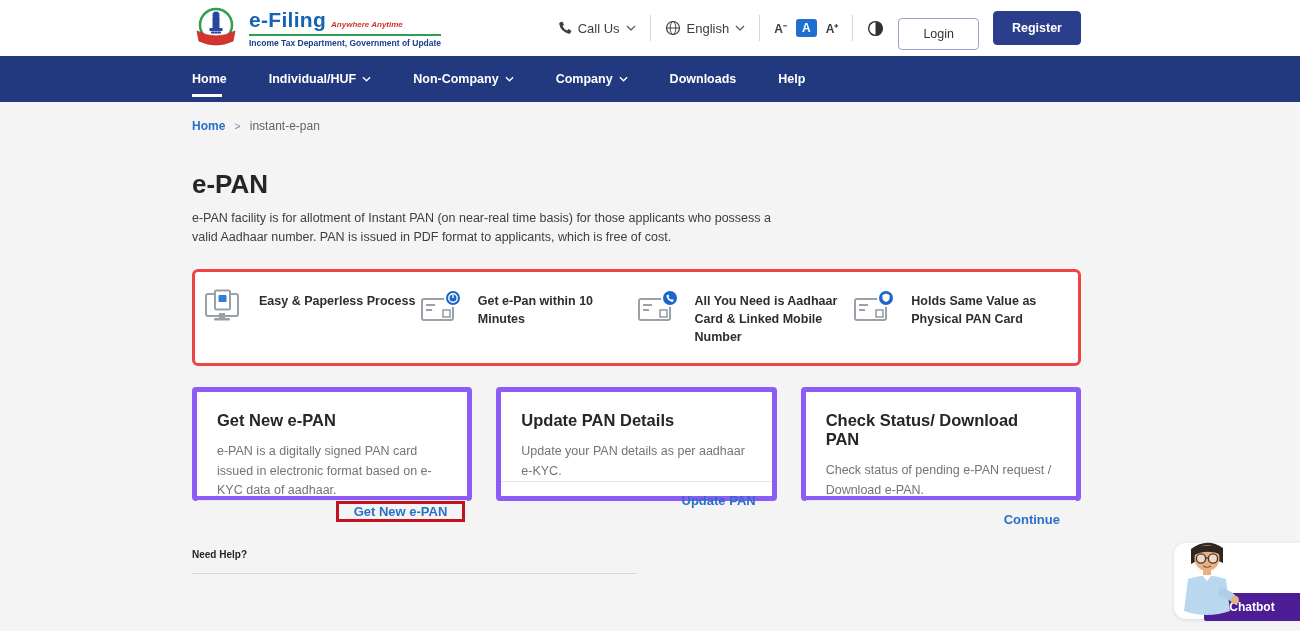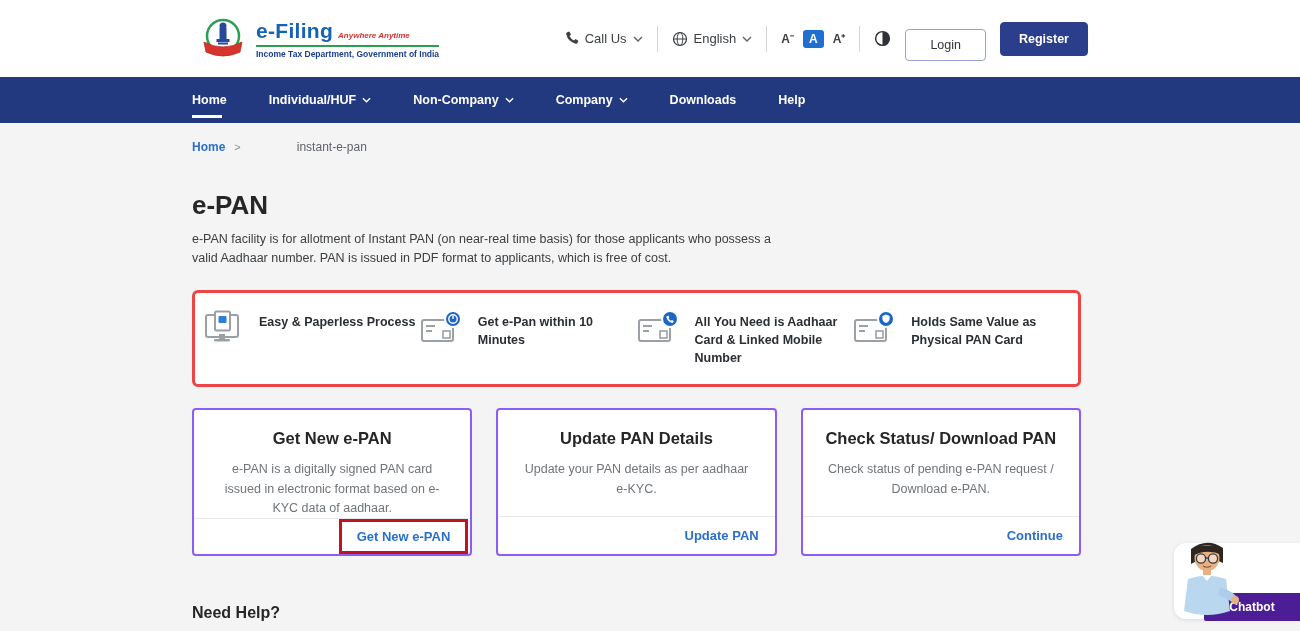--- a/index.html
+++ b/index.html
@@ -3,21 +3,21 @@
 <meta charset="utf-8">
 <style>
   * { box-sizing: border-box; margin: 0; padding: 0; }
   body {
     width: 1300px; height: 631px; overflow: hidden; position: relative;
     background: #f4f4f5; font-family: "Liberation Sans", sans-serif;
   }
   .container { width: 889px; margin-left: 192px; }
 
   
-  .topbar { background: #ffffff; height: 77px; padding-left: 7px; }
+  .topbar { background: #ffffff; height: 56px; }
   .header-inner { display: flex; justify-content: space-between; align-items: center; height: 100%; }
   .logo { display: flex; align-items: center; gap: 9px; cursor: pointer; }
   .brand-row { display: flex; align-items: baseline; }
   .brand { font-size: 21px; font-weight: bold; color: #1464b3; letter-spacing: .3px; }
   .tagline { font-size: 8px; color: #d0342c; font-style: italic; margin-left: 5px; font-weight: bold; }
   .subtitle { font-size: 8.5px; font-weight: bold; color: #1a3f8f; border-top: 2px solid #2e9e52; padding-top: 2px; margin-top: 2px; }
 
   .header-controls { display: flex; align-items: center; gap: 14px; font-size: 13px; color: #3c4043; }
   .hc-item { display: flex; align-items: center; gap: 6px; cursor: pointer; white-space: nowrap; }
   .hdivider { width: 1px; height: 26px; background: #d6d6d6; }
@@ -33,49 +33,49 @@
   .mainnav { background: #22397f; height: 46px; }
   .nav-inner { display: flex; gap: 42px; height: 100%; align-items: stretch; }
   .nav-item { color: #fff; font-size: 12.5px; font-weight: bold; display: flex; align-items: center; gap: 6px;
               position: relative; cursor: pointer; white-space: nowrap; }
   .nav-item.active::after { content: ""; position: absolute; bottom: 5px; left: 0; width: 30px; height: 3px; background: #fff; }
 
   
   .breadcrumb { display: flex; align-items: center; gap: 9px; margin-top: 17px; font-size: 12px; }
   .bc-home { color: #2a70c9; font-weight: bold; cursor: pointer; }
   .bc-sep { color: #8a8f98; font-size: 11px; }
-  .bc-current { color: #5f6368; margin-left: 47px; }
+  .bc-current { color: #5f6368; }
 
   
   .page-title { font-size: 26px; font-weight: bold; color: #262626; margin-top: 36px; }
   .page-desc { font-size: 12.5px; color: #3c4043; line-height: 1.55; max-width: 600px; margin-top: 9px; }
 
   
   .feature-strip { background: #fff; border: 3px solid #ef4444; border-radius: 6px; margin-top: 21px;
                    padding: 17px 8px; display: flex; }
   .feature { flex: 1; display: flex; gap: 14px; align-items: flex-start; }
   .feature-label { font-size: 12.5px; font-weight: bold; color: #2b2f33; line-height: 1.45; max-width: 158px; padding-top: 3px; }
   .ficon { flex: 0 0 auto; }
 
   
   .cards { display: flex; gap: 24px; margin-top: 21px; }
-  .card { flex: 1; background: #fff; border: 2px solid #8b5cf6; border-radius: 4px; display: flex;
-          flex-direction: column; height: 148px; text-align: center; }
+  .card { flex: 1; background: #fff; border: 5px solid #8b5cf6; border-radius: 4px; display: flex;
+          flex-direction: column; height: 114px; }
   .card-body { padding: 19px 20px 0; flex: 1; }
   .card-title { font-size: 16.5px; font-weight: bold; color: #262626; }
   .card-desc { font-size: 12.5px; color: #70757a; line-height: 1.55; margin-top: 12px; }
   .card-footer { border-top: 1px solid #e8e8ea; height: 38px; display: flex; justify-content: flex-end;
                  align-items: center; padding: 12px 16px; }
   .card-footer.highlighted { padding: 0 2px 0 16px; }
   .action-link { color: #2a70c9; font-size: 13px; font-weight: bold; text-decoration: none; cursor: pointer; }
   .annotation-box { border: 3px solid #c1121f; height: 100%; display: flex; align-items: center; padding: 0 15px; }
 
   
   .need-help { margin-top: 48px; }
-  .nh-title { font-size: 16px; font-weight: bold; color: #262626; }
+  .nh-title { font-size: 10px; font-weight: bold; color: #262626; }
   .nh-divider { border-bottom: 1px solid #d9d9dc; width: 445px; margin-top: 13px; }
 
   
   .chatbot { position: absolute; right: 0; bottom: 4px; width: 134px; height: 92px; }
   .chatbot-bubble { position: absolute; right: 0; top: 8px; width: 126px; height: 76px; background: #fff;
                     border-radius: 12px 0 0 12px; box-shadow: 0 1px 4px rgba(0,0,0,.10); }
   .chatbot-bar { position: absolute; right: 0; top: 58px; width: 96px; height: 28px; background: #4c1d95;
                  color: #fff; font-size: 12px; font-weight: bold; display: flex; align-items: center;
                  justify-content: center; cursor: pointer; border-radius: 2px 0 0 2px; z-index: 2; }
   .chatbot-man { position: absolute; left: 8px; top: 0; z-index: 3; }
@@ -92,21 +92,21 @@
         <rect x="20.5" y="13" width="7" height="11" fill="#27489c"></rect>
         <rect x="17.5" y="24" width="13" height="3" fill="#27489c"></rect>
         <rect x="19" y="27.5" width="10" height="2" fill="#27489c"></rect>
         <path d="M5,27 Q24,37 43,27 L41,37 Q24,45 7,37 Z" fill="#d6342c" stroke="#b52a23" stroke-width="0.8"></path>
       </svg>
       <div class="logo-text">
         <div class="brand-row">
           <span class="brand">e-Filing</span>
           <span class="tagline">Anywhere Anytime</span>
         </div>
-        <div class="subtitle">Income Tax Department, Government of India</div>
+        <div class="subtitle">Income Tax Department, Government of Update</div>
       </div>
     </div>
 
     <div class="header-controls">
       <div class="hc-item">
         <svg width="15" height="15" viewBox="0 0 16 16">
           <path d="M3,1.5 l2.6,-0.9 1.9,3 -1.6,1.6 a9,9 0 0 0 4.8,4.8 l1.6,-1.6 3,1.9 -0.9,2.6 q-0.5,1 -2,0.6 a13.5,13.5 0 0 1 -10,-10 q-0.4,-1.5 0.6,-2 z" fill="#3c4043"></path>
         </svg>
         <span>Call Us</span>
         <svg width="10" height="6" viewBox="0 0 10 6">

